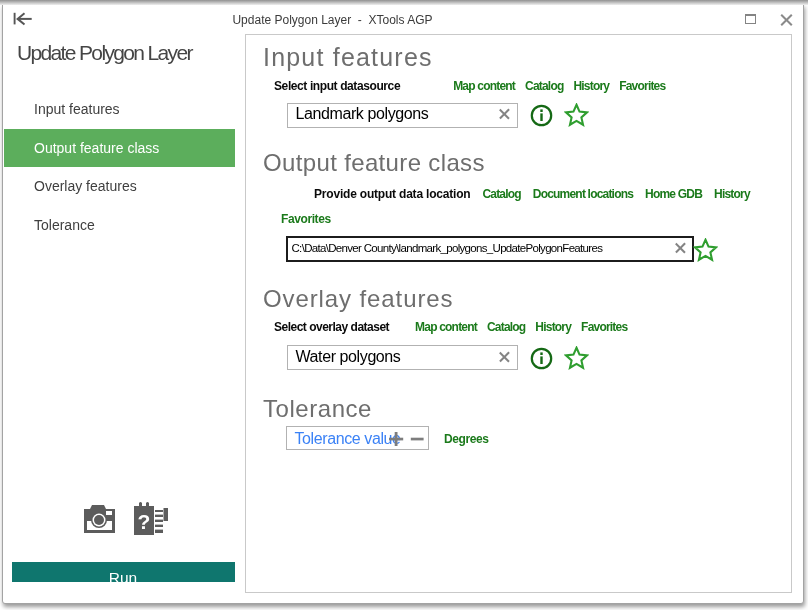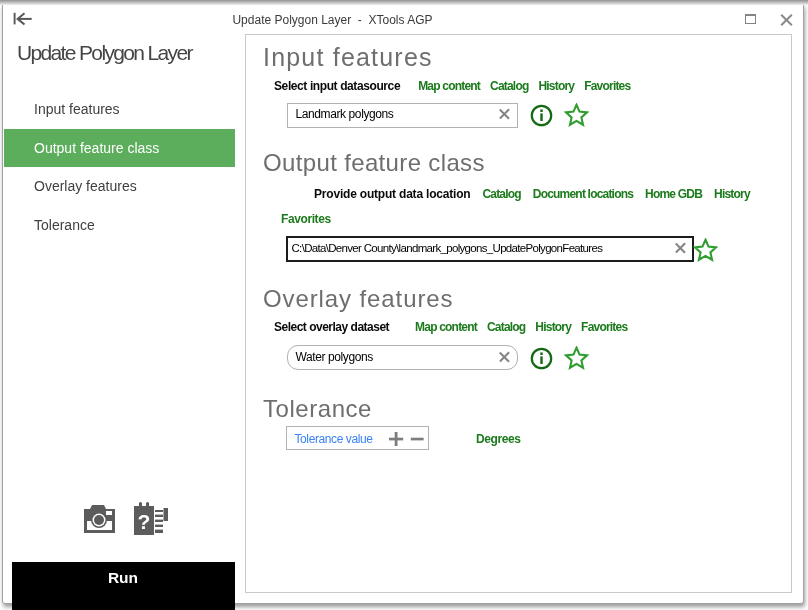--- a/index.html
+++ b/index.html
@@ -15,30 +15,30 @@
   .maxbtn { position:absolute; left:745px; top:13.5px; width:10.5px; height:10.5px; border:1px solid #848484; border-top:2.5px solid #848484; }
   .closex { position:absolute; left:779.5px; top:13px; width:13px; height:13px; }
   .closex:before, .closex:after { content:""; position:absolute; left:-1px; top:5.5px; width:15px; height:2px; background:#8a8a8a; }
   .closex:before { transform:rotate(45deg); }
   .closex:after { transform:rotate(-45deg); }
 
   .side-title { position:absolute; left:17px; top:41px; font-size:21px; letter-spacing:-1.65px; color:#454545; }
   .menu { position:absolute; left:4px; top:90px; width:230.5px; }
   .menu-item { height:38.5px; line-height:38.5px; padding-left:30px; font-size:14px; color:#3f3f3f; }
   .menu-item.sel { background:#5cae5c; color:#fff; }
-  .runbtn { position:absolute; left:11.5px; top:562px; width:223px; height:48px; background:#000000; color:#fff; font-size:15.5px; text-align:center; line-height:31px;font-weight:bold; }
+  .runbtn { position:absolute; left:11.5px; top:562px; width:223px; height:20px; background:#0f766e; color:#fff; font-size:15.5px; text-align:center; line-height:31px; }
 
   .panel { position:absolute; left:245px; top:34px; width:547px; height:559px; border:1px solid #c9c9c9; background:#fff; }
   .hdr { position:absolute; font-size:24px; color:#6e6e6e; left:263px; white-space:nowrap; }
   .lbl { position:absolute; font-size:12px; font-weight:bold; letter-spacing:-0.4px; color:#0a0a0a; white-space:nowrap; }
   .lnks { letter-spacing:-0.8px; }
   .lnk { color:#1b7a1b; }
   .g10 span { margin-left:10px; }
   .g12 span { margin-left:12px; }
-  .inp { position:absolute; border:1px solid #b2b2b2; background:#fff; font-size:12px; letter-spacing:-0.4px; color:#000; }
+  .inp { position:absolute; border:1px solid #b2b2b2; background:#fff; font-size:16px; letter-spacing:-0.4px; color:#000; }
   .inp .txt { position:absolute; left:7.5px; top:calc(50% - 1px); transform:translateY(-50%); white-space:nowrap; }
   .xbtn { position:absolute; width:11px; height:11px; }
   .xbtn:before, .xbtn:after { content:""; position:absolute; left:-0.8px; top:4.6px; width:12.6px; height:1.8px; background:#848484; }
   .xbtn:before { transform:rotate(45deg); }
   .xbtn:after { transform:rotate(-45deg); }
   svg.abs { position:absolute; }
 </style>
 </head>
 <body>
 <div class="win"></div>
@@ -79,21 +79,21 @@
     <path d="M55 1 q1.5-2 3 0 v5 q-1.5 2-3 0 z"></path>
     <path d="M62 1 q1.5-2 3 0 v5 q-1.5 2-3 0 z"></path>
     <text x="53.5" y="27" font-size="21" font-weight="bold" fill="#fff" font-family="Liberation Sans">?</text>
   </g>
 </svg>
 <div class="runbtn">Run</div>
 
 <div class="panel"></div>
 
 <div class="hdr" style="top:42.5px; letter-spacing:1.2px; font-size:25px;">Input features</div>
-<div class="lbl g10" style="left:274px; top:79px;">Select input datasource<span class="lnk lnks" style="margin-left:8px;"><span>Map content</span><span>Catalog</span><span>History</span><span>Favorites</span></span></div>
+<div class="lbl g10" style="left:274px; top:79px;">Select input datasource<span class="lnk lnks" style="margin-left:0;padding-left:43px;"><span>Map content</span><span>Catalog</span><span>History</span><span>Favorites</span></span></div>
 <div class="inp" style="left:287px; top:102.5px; width:230.5px; height:25px;">
   <span class="txt">Landmark polygons</span>
   <div class="xbtn" style="right:6.5px; top:5px;"></div>
 </div>
 <svg class="abs" style="left:529.5px; top:103.5px;" width="23" height="23" viewBox="0 0 23 23">
   <circle cx="11.5" cy="11.5" r="9.7" fill="none" stroke="#156915" stroke-width="2.2"></circle>
   <rect x="10.3" y="9.4" width="2.4" height="7.6" fill="#156915"></rect>
   <rect x="10.3" y="5.4" width="2.4" height="2.6" fill="#156915"></rect>
 </svg>
 <svg class="abs" style="left:564px; top:103px;" width="25" height="25" viewBox="0 0 24 24">
@@ -106,21 +106,21 @@
 <div class="inp" style="left:286px; top:236px; width:408px; height:25.5px; border:2px solid #1c1c1c; font-size:11.5px; letter-spacing:-0.68px;">
   <span class="txt" style="left:3.5px;">C:\Data\Denver County\landmark_polygons_UpdatePolygonFeatures</span>
   <div class="xbtn" style="right:6px; top:4.5px;"></div>
 </div>
 <svg class="abs" style="left:692.5px; top:237.5px;" width="25" height="25" viewBox="0 0 24 24">
   <path d="M12 1.7 L14.9 8.3 L22.1 9 L16.7 13.8 L18.3 20.9 L12 17.2 L5.7 20.9 L7.3 13.8 L1.9 9 L9.1 8.3 Z" fill="none" stroke="#2f9e2f" stroke-width="2"></path>
 </svg>
 
 <div class="hdr" style="top:285px; letter-spacing:0.9px;">Overlay features</div>
 <div class="lbl g10" style="left:274px; top:320px; letter-spacing:-0.5px;">Select overlay dataset<span class="lnk lnks" style="margin-left:16px;"><span>Map content</span><span>Catalog</span><span>History</span><span>Favorites</span></span></div>
-<div class="inp" style="left:287px; top:345px; width:230.5px; height:25px;border-radius:11px;">
+<div class="inp" style="left:287px; top:345px; width:230.5px; height:25px;">
   <span class="txt">Water polygons</span>
   <div class="xbtn" style="right:6.5px; top:5px;"></div>
 </div>
 <svg class="abs" style="left:529.5px; top:346.5px;" width="23" height="23" viewBox="0 0 23 23">
   <circle cx="11.5" cy="11.5" r="9.7" fill="none" stroke="#156915" stroke-width="2.2"></circle>
   <rect x="10.3" y="9.4" width="2.4" height="7.6" fill="#156915"></rect>
   <rect x="10.3" y="5.4" width="2.4" height="2.6" fill="#156915"></rect>
 </svg>
 <svg class="abs" style="left:564px; top:346px;" width="25" height="25" viewBox="0 0 24 24">
   <path d="M12 1.7 L14.9 8.3 L22.1 9 L16.7 13.8 L18.3 20.9 L12 17.2 L5.7 20.9 L7.3 13.8 L1.9 9 L9.1 8.3 Z" fill="none" stroke="#2f9e2f" stroke-width="2"></path>
@@ -128,13 +128,13 @@
 
 <div class="hdr" style="top:395px; letter-spacing:0.55px;">Tolerance</div>
 <div class="inp" style="left:286px; top:426px; width:143px; height:24px; color:#3b82f6;">
   <span class="txt" style="top:calc(50% + 1px);">Tolerance value</span>
 </div>
 <svg class="abs" style="left:389px; top:431.5px;" width="35" height="14" viewBox="0 0 35 14">
   <rect x="0" y="5.7" width="14.2" height="2.7" fill="#7d7d7d"></rect>
   <rect x="5.7" y="0" width="2.8" height="14" fill="#7d7d7d"></rect>
   <rect x="21.8" y="5.7" width="12.8" height="2.7" fill="#7d7d7d"></rect>
 </svg>
-<div class="lbl lnk" style="left:444px; top:431.5px;margin-left:32px;">Degrees</div>
+<div class="lbl lnk" style="left:444px; top:431.5px;">Degrees</div>
 
 </body></html>

